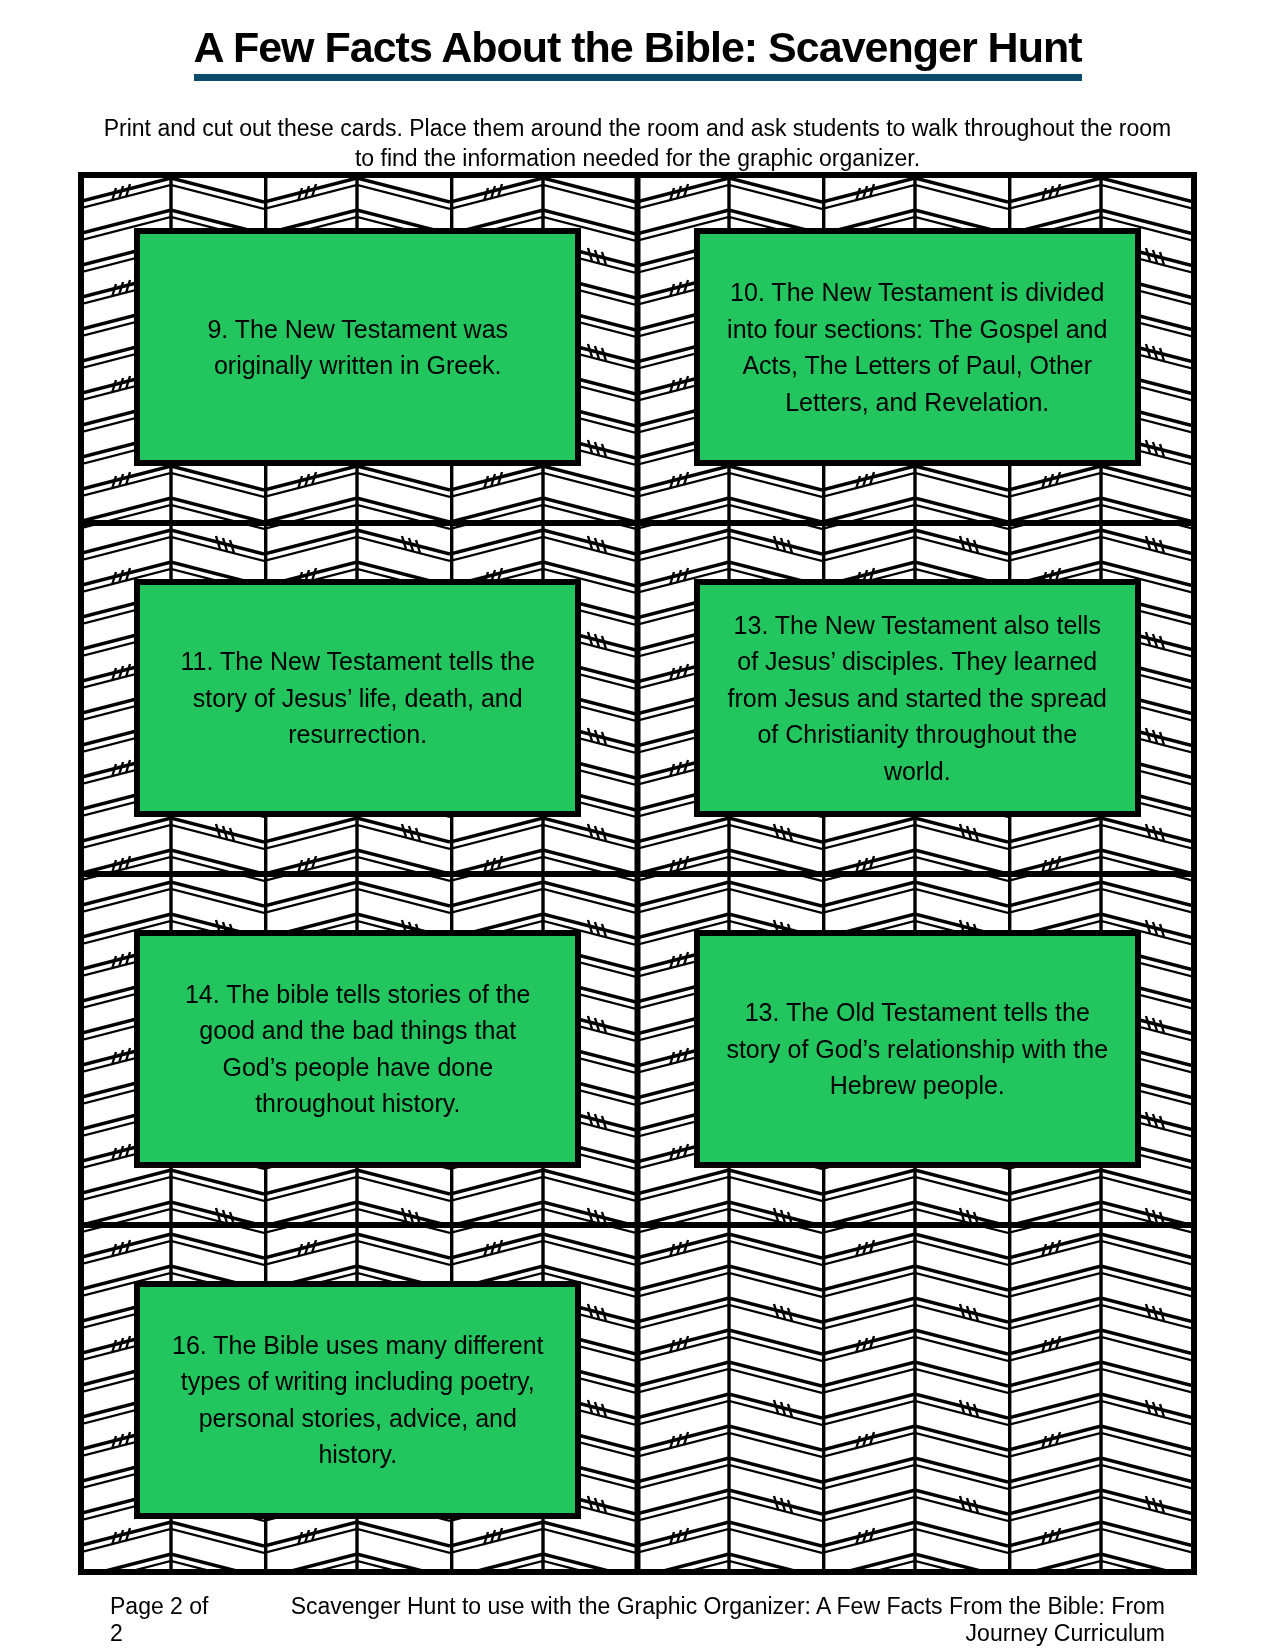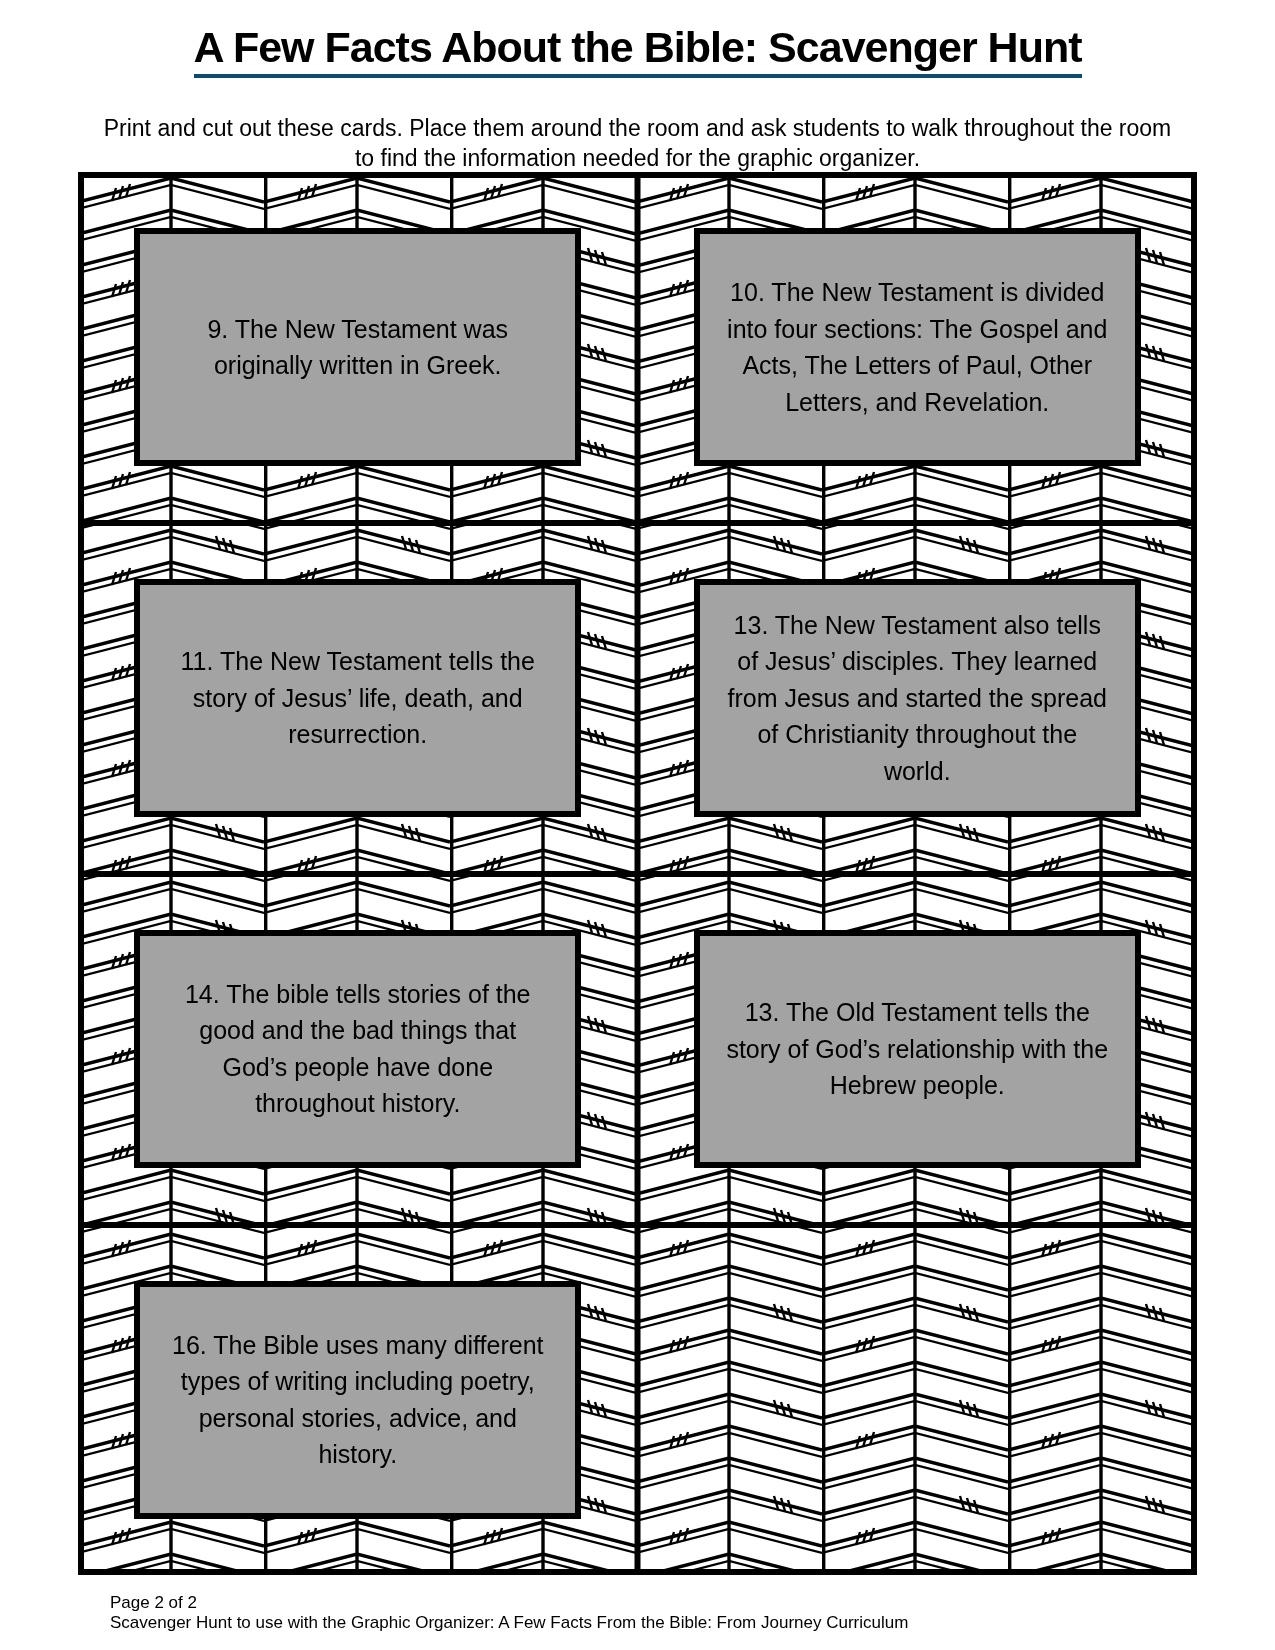--- a/index.html
+++ b/index.html
@@ -21,21 +21,21 @@
     top: 24px;
     left: 0;
     width: 100%;
     text-align: center;
   }
   .title {
     display: inline-block;
     font-size: 43px;
     font-weight: 700;
     letter-spacing: -1px;
-    border-bottom: 4px solid #0c4a6e;
+    border-bottom: 7px solid #0c4a6e;
     padding-bottom: 3px;
     line-height: 1.1;
   }
   .instructions {
     position: absolute;
     top: 90px;
     left: 95px;
     width: 1085px;
     text-align: center;
     font-size: 23px;
@@ -66,43 +66,42 @@
   }
   .cell {
     display: flex;
     align-items: center;
     justify-content: center;
   }
   .card {
     width: 447px;
     min-height: 238px;
     box-sizing: border-box;
-    background: #a3a3a3;
+    background: #22c55e;
     border: 6px solid #000000;
     display: flex;
     align-items: center;
     justify-content: center;
     padding: 14px 24px;
   }
   .card-text {
     margin: 0;
     text-align: center;
     font-size: 25px;
     line-height: 1.46;
   }
   .footer {
     position: absolute;
     top: 1593px;
     left: 110px;
     width: 1055px;
     display: flex;
     justify-content: center;
     align-items: baseline;
-    font-size: 17px;
-    flex-direction: column;
+    font-size: 23px;
   }
   .footer .right { text-align: right; }
 </style>
 </head>
 <body>
 
 <div class="page">
 
   <div class="title-wrap">
     <span class="title">A Few Facts About the Bible: Scavenger Hunt</span>

